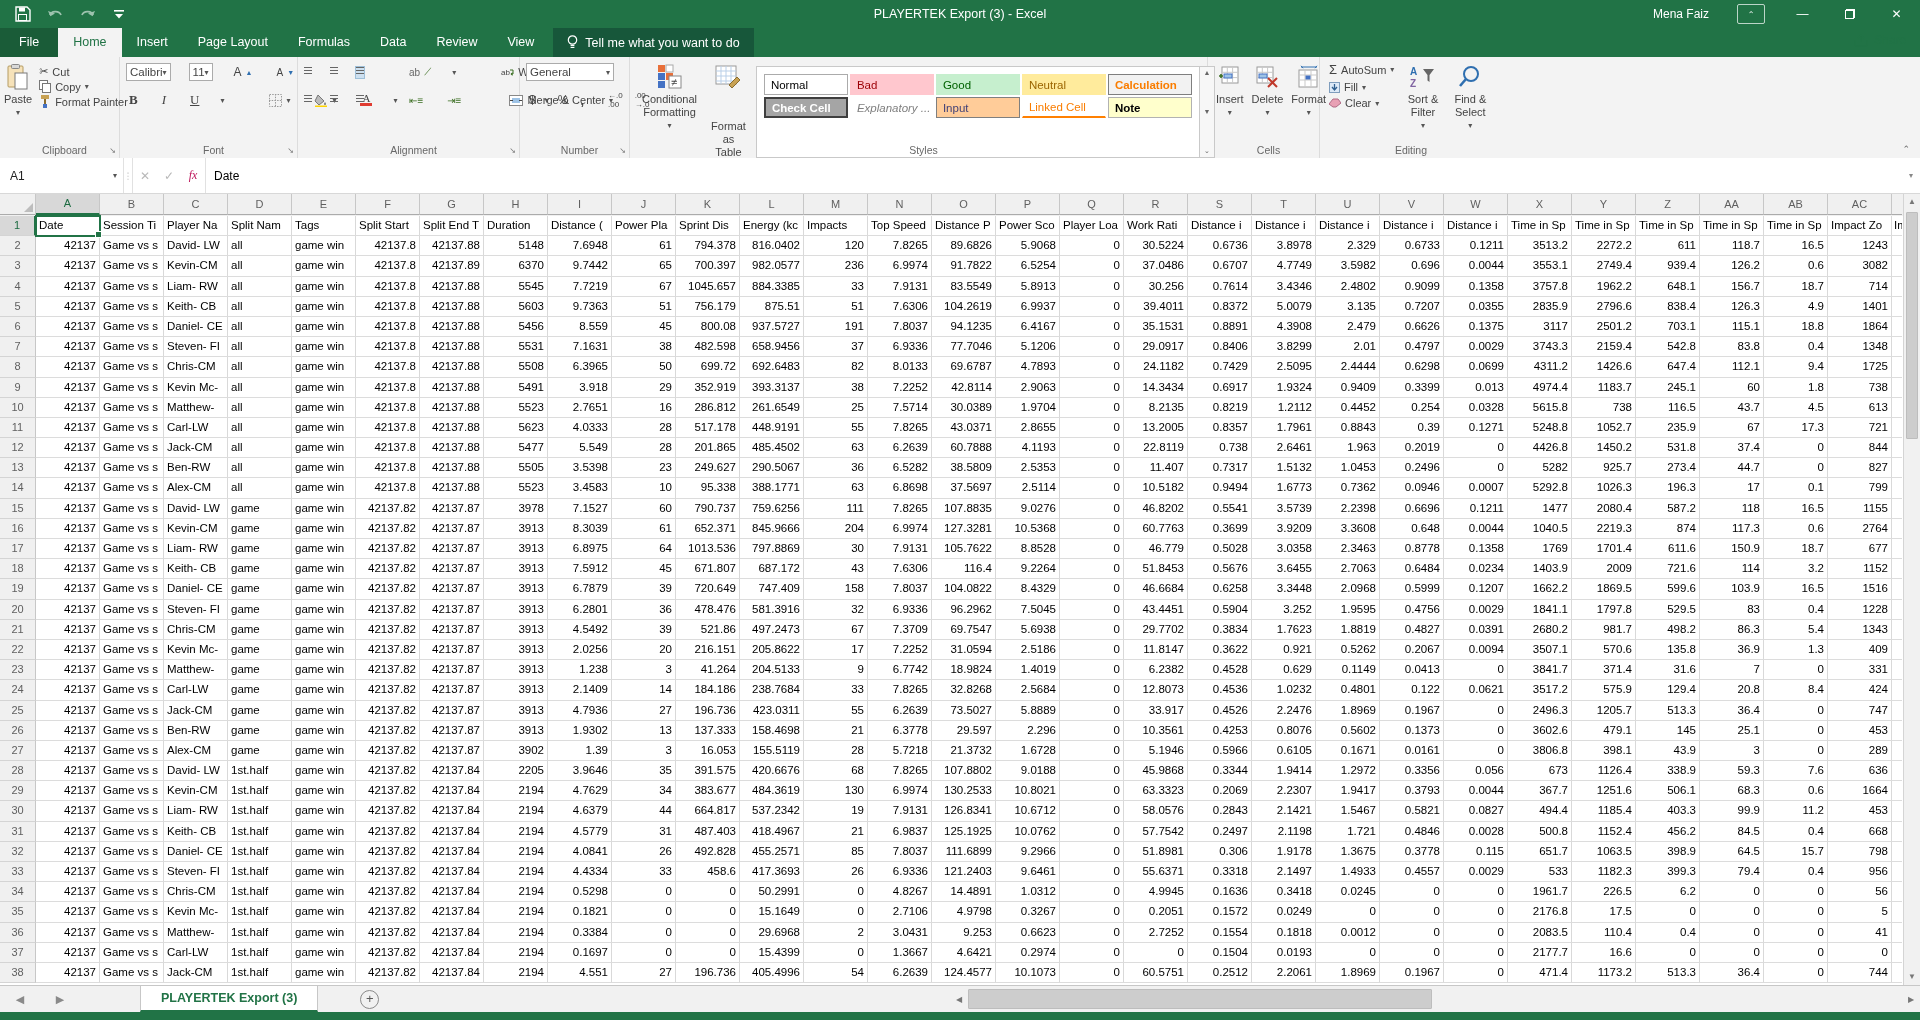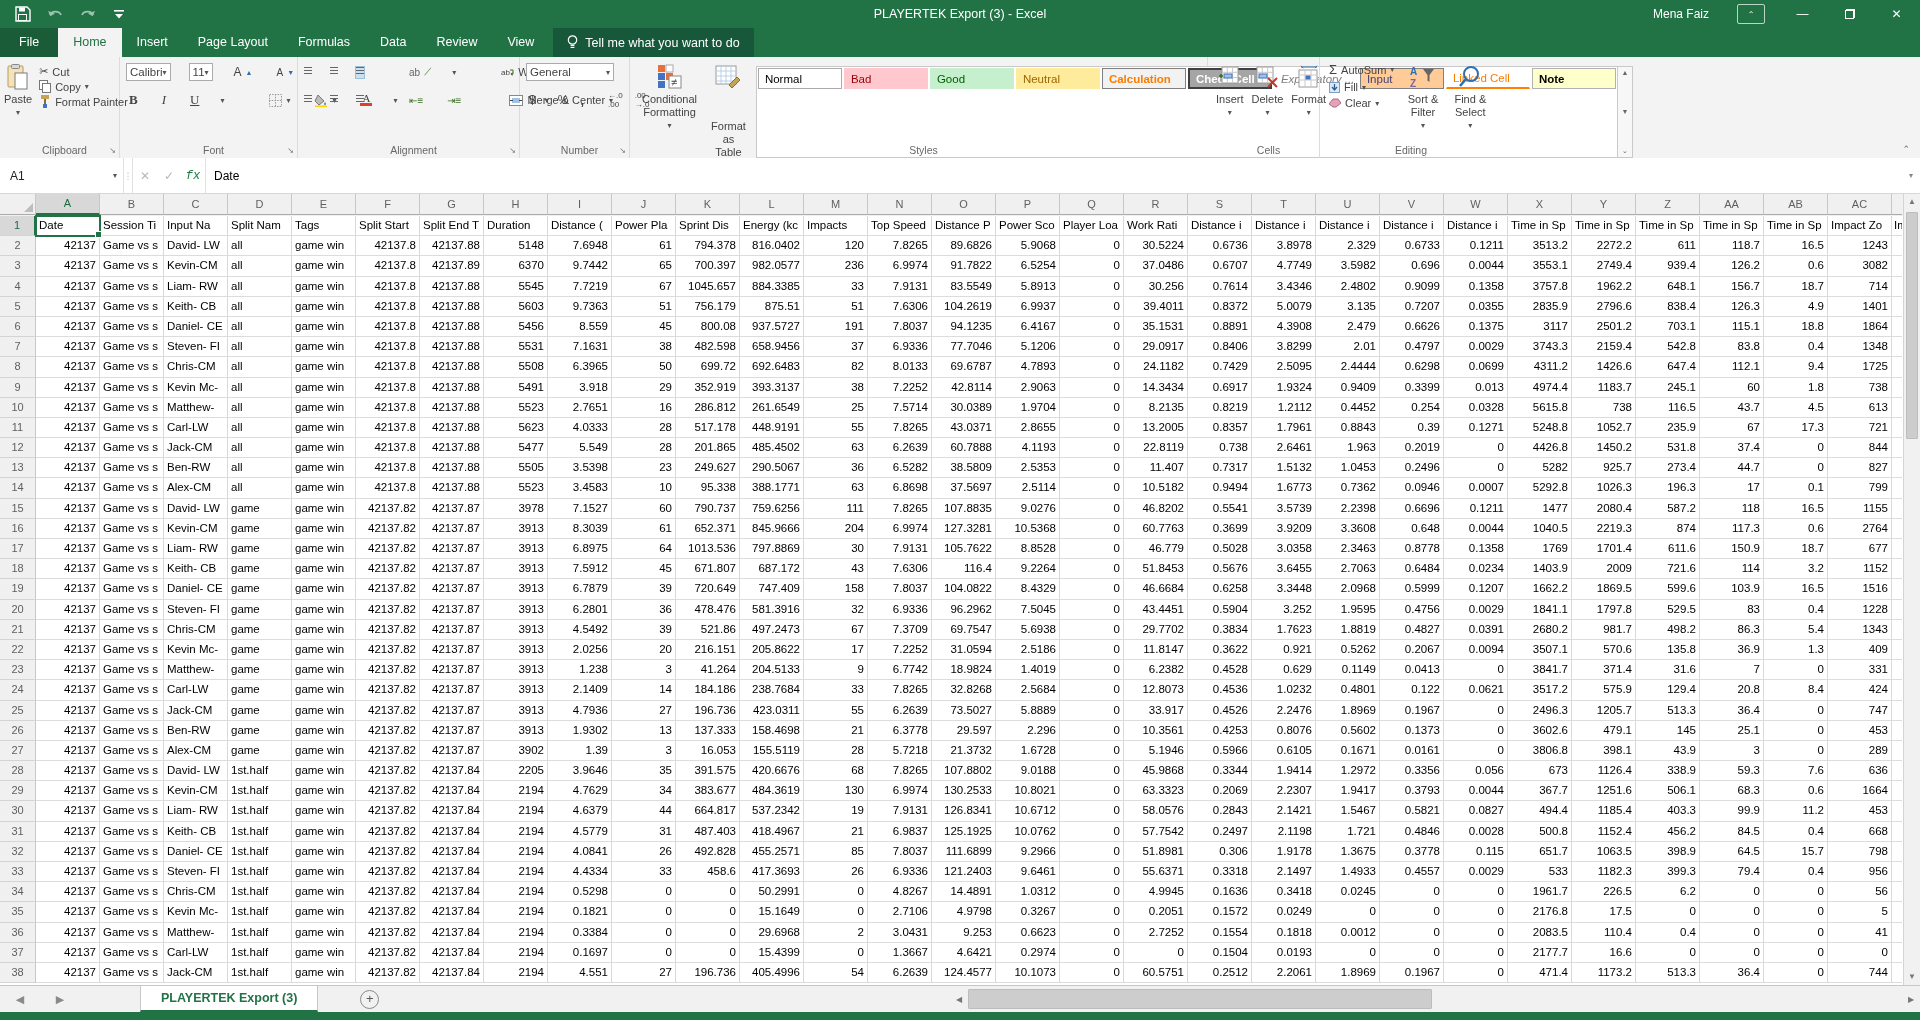--- a/index.html
+++ b/index.html
@@ -38,42 +38,42 @@
   .combo{background:#fff;border:1px solid #ababab;height:18px;display:flex;align-items:center;justify-content:space-between;font-size:11.5px;padding:0 3px;box-sizing:border-box;}
   .vsep{width:1px;background:#dcdcdc;height:20px;margin:0 3px;}
   .alico{display:inline-block;width:13px;height:11px;}
   .alico i{display:block;height:1.5px;background:#3b6e22;margin-bottom:1.5px;}
   .alico.gray i{background:#666;}
   .alico i.short{width:8px;}
   .alico.right i.short{margin-left:auto;}
   .alico.center i.short{margin:0 auto 1.5px;}
   .alico.sel{background:#cde0f0;outline:1px solid #9ebfd8;}
   
-  .gallery{display:flex;flex-direction:row;gap:2px;border:1px solid #c9c9c9;background:#fff;padding:1px;}
+  .gallery{display:flex;flex-direction:column;gap:2px;border:1px solid #c9c9c9;background:#fff;padding:7px;}
   .grow{display:flex;gap:2px;}
   .gcell{width:84px;height:21px;font-size:11.5px;display:flex;align-items:center;padding:0 6px;box-sizing:border-box;border:1px solid transparent;white-space:nowrap;overflow:hidden;}
   .g-normal{background:#fff;border-color:#ababab;color:#000;}
   .g-bad{background:#ffc7ce;color:#9c0006;}
   .g-good{background:#c6efce;color:#006100;}
   .g-neutral{background:#ffeb9c;color:#9c6500;}
   .g-calculation{background:#f2f2f2;color:#fa7d00;border-color:#7f7f7f;font-weight:bold;text-align:right;}
   .g-check-cell{background:#a5a5a5;color:#fff;border:2px solid #3f3f3f;font-weight:bold;}
   .g-explanatory{background:#fff;color:#7f7f7f;font-style:italic;}
   .g-input{background:#ffcc99;color:#3f3f76;border-color:#7f7f7f;}
   .g-linked-cell{background:#fff;color:#fa7d00;border-bottom:2px solid #ff8001;}
   .g-note{background:#ffffcc;color:#000;border-color:#b2b2b2;font-weight:bold;}
   .gscroll{width:15px;display:flex;flex-direction:column;justify-content:space-between;align-items:center;border:1px solid #c9c9c9;border-left:none;background:#f7f7f7;font-size:7px;color:#666;padding:2px 0;box-sizing:border-box;}
   .collapse{position:absolute;right:10px;bottom:4px;font-size:9px;color:#666;}
   
   .fbar{position:absolute;top:158px;left:0;right:0;height:35px;background:#fff;border-bottom:1px solid #d8d8d8;display:flex;align-items:stretch;font-size:12px;}
   .namebox{width:107px;border-right:1px solid #e1e1e1;display:flex;align-items:center;justify-content:space-between;padding:0 6px 0 10px;color:#222;}
   .fdrag{width:8px;border-right:1px solid #e1e1e1;display:flex;align-items:center;justify-content:center;color:#bbb;font-size:9px;}
   .fbtns{display:flex;align-items:center;gap:0;border-right:1px solid #e1e1e1;}
   .fbtn{width:24px;text-align:center;color:#b9b9b9;font-size:12px;}
-  .fbtn.fx{color:#15803d;font-style:italic;font-family:Liberation Mono, monospace;}
+  .fbtn.fx{color:#be185d;font-style:italic;font-family:Liberation Serif, serif;}
   .fval{flex:1;display:flex;align-items:center;padding-left:8px;color:#000;font-size:12px;}
   .fexpand{width:18px;display:flex;align-items:center;justify-content:center;color:#888;font-size:8px;}
   
   .sheet{position:absolute;top:194px;left:0;width:1903px;bottom:35px;overflow:hidden;background:#fff;}
   .colhdrs{display:flex;height:21px;background:#f0f0f0;border-bottom:1px solid #9db89d00;}
   .cornerbox{width:36px;flex:none;background:#f0f0f0;border-right:1px solid #c7c7c7;border-bottom:1px solid #ababab;box-sizing:border-box;position:relative;}
   .cornerbox:after{content:"";position:absolute;right:2px;bottom:2px;border-left:9px solid transparent;border-bottom:9px solid #bdbdbd;}
   .chdr{width:64px;flex:none;box-sizing:border-box;border-right:1px solid #c7c7c7;border-bottom:1px solid #ababab;background:#f0f0f0;color:#5f5f5f;font-size:11px;text-align:center;line-height:20px;overflow:hidden;}
   .chdr.sel{background:#d8d8d8;color:#1c6b41;border-bottom:2px solid #217346;line-height:18px;}
   .chdr.sliver{width:10px;border-right:none;}
@@ -545,21 +545,21 @@
         <div class="chdr">AA</div>
         <div class="chdr">AB</div>
         <div class="chdr">AC</div>
         <div class="chdr sliver"></div>
       </div>
     <div>
         <div class="srow">
           <div class="gut sel">1</div>
           <div class="cell txt active">Date</div>
           <div class="cell txt">Session Ti</div>
-          <div class="cell txt">Input Na</div>
+          <div class="cell txt">Player Na</div>
           <div class="cell txt">Split Nam</div>
           <div class="cell txt">Tags</div>
           <div class="cell txt">Split Start</div>
           <div class="cell txt">Split End T</div>
           <div class="cell txt">Duration</div>
           <div class="cell txt">Distance (</div>
           <div class="cell txt">Power Pla</div>
           <div class="cell txt">Sprint Dis</div>
           <div class="cell txt">Energy (kc</div>
           <div class="cell txt">Impacts</div>

